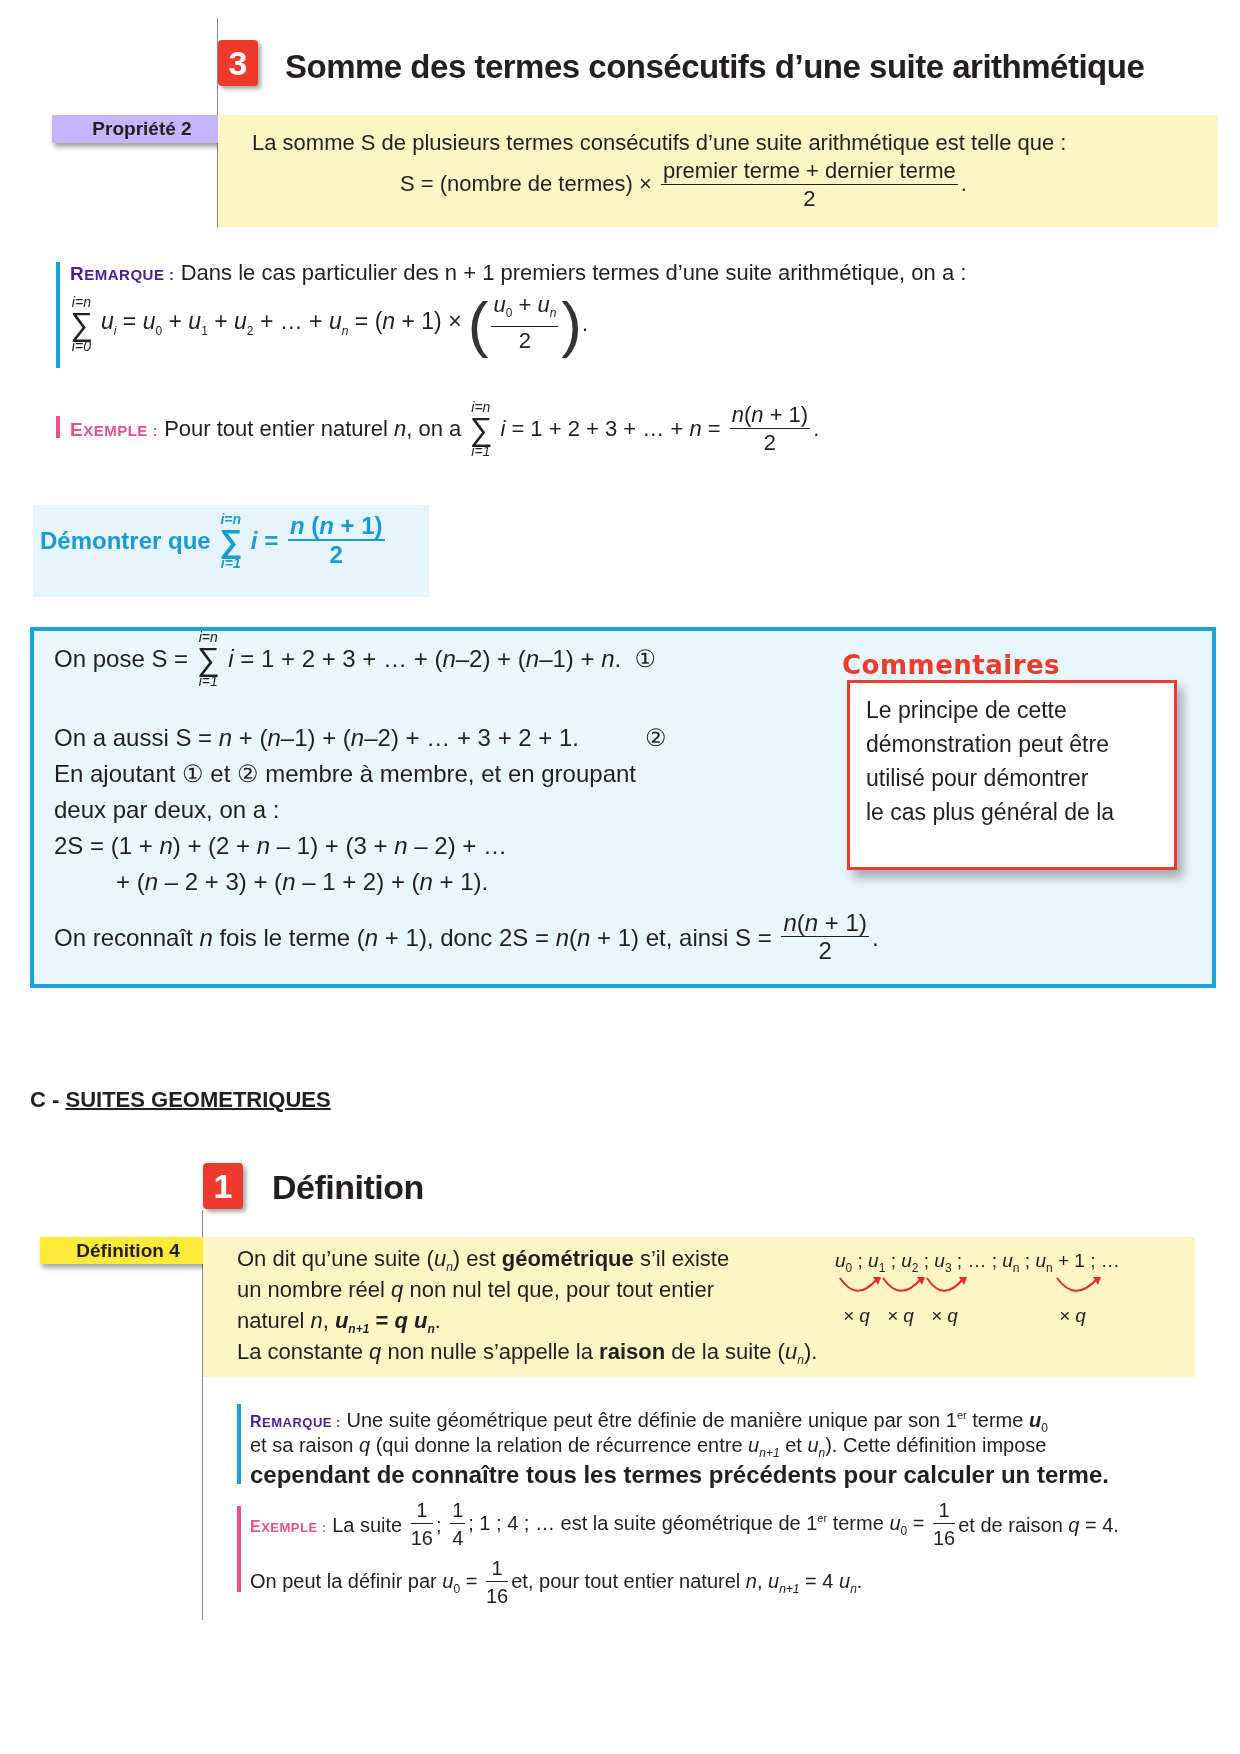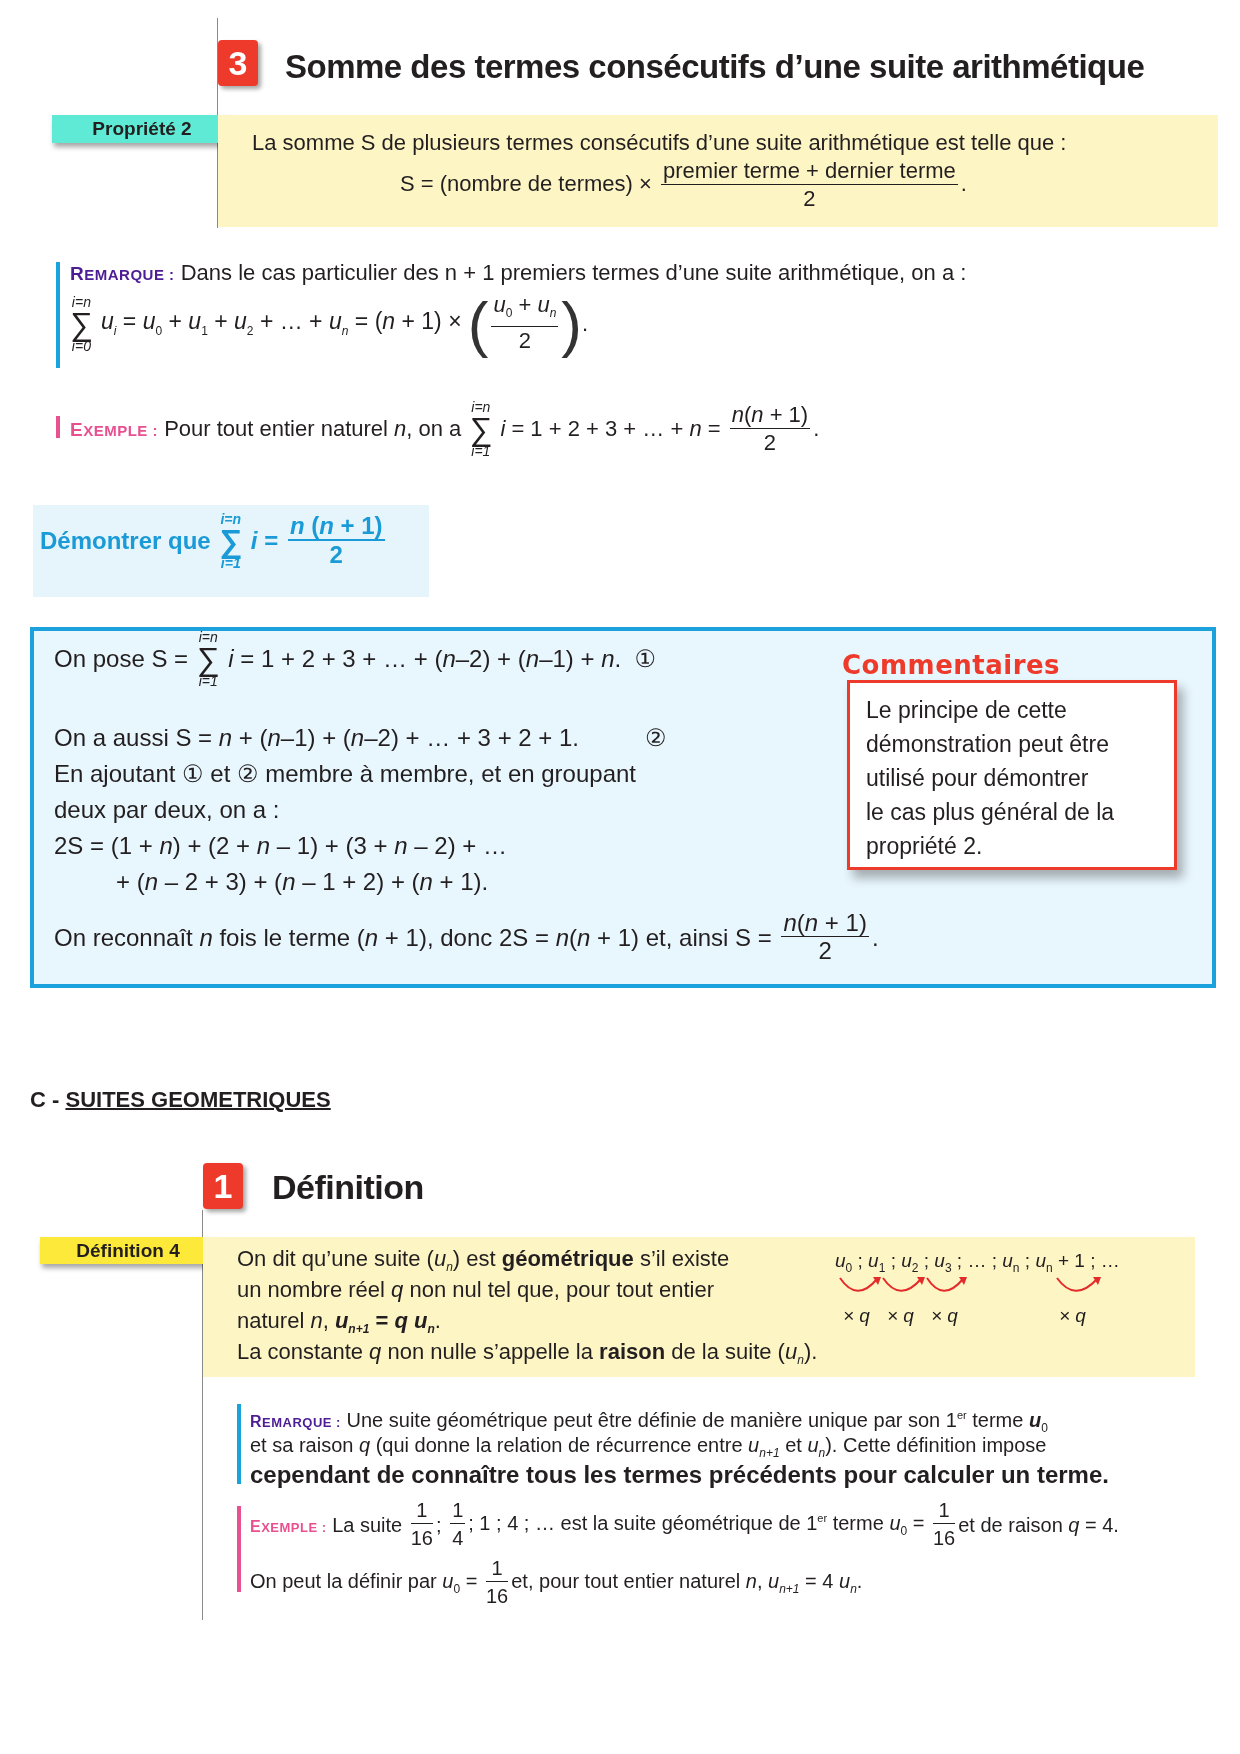--- a/index.html
+++ b/index.html
@@ -12,21 +12,21 @@
   
   .num-badge { position:absolute; background:#ee3a2b; color:#fff; font-weight:bold;
                font-family:"Liberation Sans", sans-serif; text-align:center;
                border-radius:4px; box-shadow:3px 3px 4px rgba(0,0,0,0.35); }
   .sec-title { position:absolute; font-weight:bold; color:#231f20;
                font-family:"Liberation Sans", sans-serif; letter-spacing:-0.5px; }
 
   
   .tag { position:absolute; font-weight:bold; font-size:19px; text-align:center;
          box-shadow:2px 4px 5px rgba(0,0,0,0.35); color:#231f20; }
-  .tag-orange { background:#5eead4; }
+  .tag-orange { background:#c4b5fd; }
   .tag-yellow { background:#fce93a; }
 
   .yellow-box { position:absolute; background:#fdf5c4; }
   .txt { position:absolute; font-size:22px; line-height:30px; white-space:nowrap; }
 
   .frac { display:inline-block; vertical-align:middle; text-align:center; margin:0 3px; }
   .frac .num { display:block; border-bottom:1.5px solid #231f20; padding:0 2px; line-height:26px; }
   .frac .den { display:block; line-height:28px; }
   .sigma { display:inline-block; vertical-align:middle; text-align:center; line-height:1; margin:2px 2px; }
   .sigma .lim { display:block; font-size:14px; font-style:italic; }
@@ -145,21 +145,20 @@
   <span style="vertical-align:middle;">On reconnaît <i>n</i> fois le terme (<i>n</i> + 1), donc 2S = <i>n</i>(<i>n</i> + 1) et, ainsi S =</span>
   <span class="frac"><span class="num"><i>n</i>(<i>n</i> + 1)</span><span class="den">2</span></span><span style="vertical-align:middle;">.</span>
 </div>
 
 <div class="comment-title" style="left:842px;top:650px;">Commentaires</div>
 <div class="comment-box" style="left:847px;top:680px;width:330px;height:190px;">
   <div>Le principe de cette</div>
   <div>démonstration peut être</div>
   <div>utilisé pour démontrer</div>
   <div>le cas plus général de la</div>
-  <div>propriété 2.</div>
 </div>
 
 <div class="c-heading" style="left:30px;top:1087px;">
   <span>C - </span><u>SUITES GEOMETRIQUES</u>
 </div>
 
 <div class="vline" style="left:202px;top:1210px;height:410px;"></div>
 
 <div class="num-badge" style="left:203px;top:1163px;width:40px;height:46px;font-size:34px;line-height:46px;">1</div>
 <div class="sec-title" style="left:272px;top:1168px;font-size:34px;">Définition</div>

